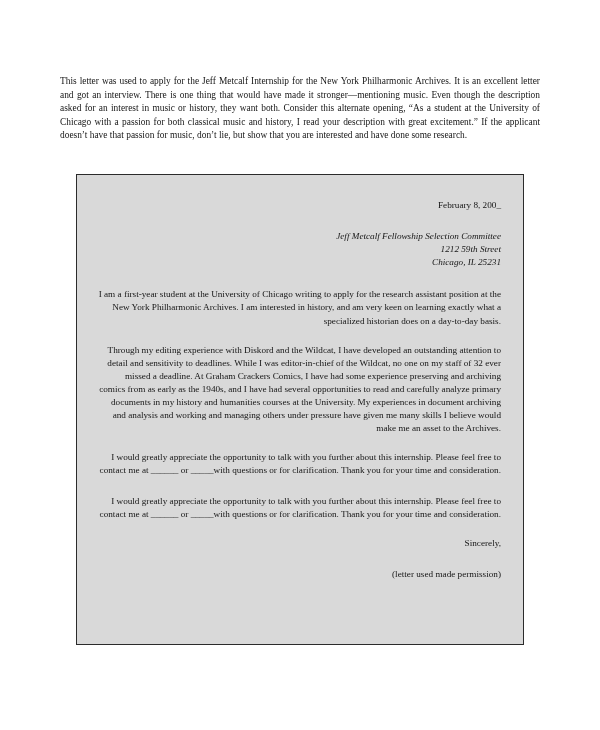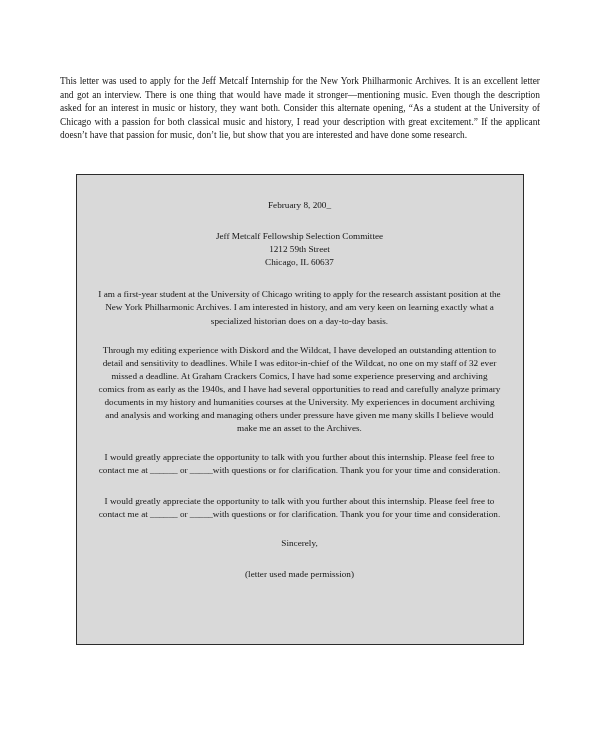--- a/index.html
+++ b/index.html
@@ -49,30 +49,31 @@
   .letter-inner {
     position: absolute;
     left: 21px;
     top: 24px;
     right: 22px;
   }
 
   .letter-inner div.blk {
     font-size: 9.2px;
     line-height: 13.1px;
-    text-align: center;
+    text-align: right;
     color: #161616;
   }
 
   .date-line {
     margin-bottom: 18px;
   }
 
   .addr-line {
     white-space: nowrap;
+    font-style: italic;
   }
 
   .address-block {
     margin-bottom: 19px;
   }
 
   .salutation {
     margin-bottom: 18px;
   }
 
@@ -104,21 +105,21 @@
   <p class="intro">This letter was used to apply for the Jeff Metcalf Internship for the New York Philharmonic Archives. It is an excellent letter and got an interview.  There is one thing that would have made it stronger—mentioning music. Even though the description asked for an interest in music or history, they want both.  Consider this alternate opening, “As a student at the University of Chicago with a passion for both classical music and history, I read your description with great excitement.” If the applicant doesn’t have that passion for music, don’t lie, but show that you are interested and have done some research.</p>
 
   <div class="letter-box">
     <div class="letter-inner">
 
       <div class="blk date-line">February 8, 200_</div>
 
       <div class="address-block">
         <div class="blk addr-line">Jeff Metcalf Fellowship Selection Committee</div>
         <div class="blk addr-line">1212 59th Street</div>
-        <div class="blk addr-line">Chicago, IL 60637</div>
+        <div class="blk addr-line">Chicago, IL 25231</div>
       </div>
 
 
       <div class="blk body-para">I am a first-year student at the University of Chicago writing to apply for the research assistant position at the New York Philharmonic Archives.  I am interested in history, and am very keen on learning exactly what a specialized historian does on a day-to-day basis.</div>
 
       <div class="blk body-para">Through my editing experience with Diskord and the Wildcat, I have developed an outstanding attention to detail and sensitivity to deadlines.  While I was editor-in-chief of the Wildcat, no one on my staff of 32 ever missed a deadline.  At Graham Crackers Comics, I have had some experience preserving and archiving comics from as early as the 1940s, and I have had several opportunities to read and carefully analyze primary documents in my history and humanities courses at the University.  My experiences in document archiving and analysis and working and managing others under pressure have given me many skills I believe would make me an asset to the Archives.</div>
 
       <div class="blk body-para tight">I would greatly appreciate the opportunity to talk with you further about this internship.  Please feel free to contact me at ______ or _____with questions or for clarification.  Thank you for your time and consideration.</div>
 
       <div class="blk body-para">I would greatly appreciate the opportunity to talk with you further about this internship.  Please feel free to contact me at ______ or _____with questions or for clarification.  Thank you for your time and consideration.</div>

